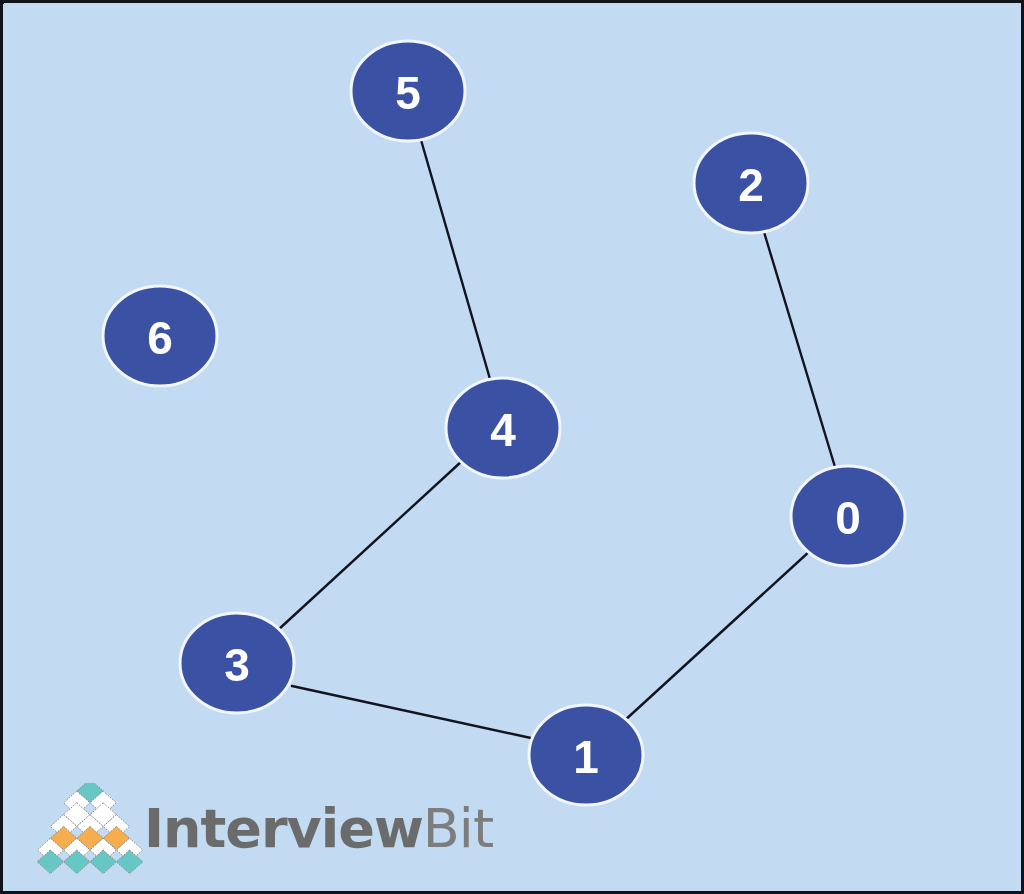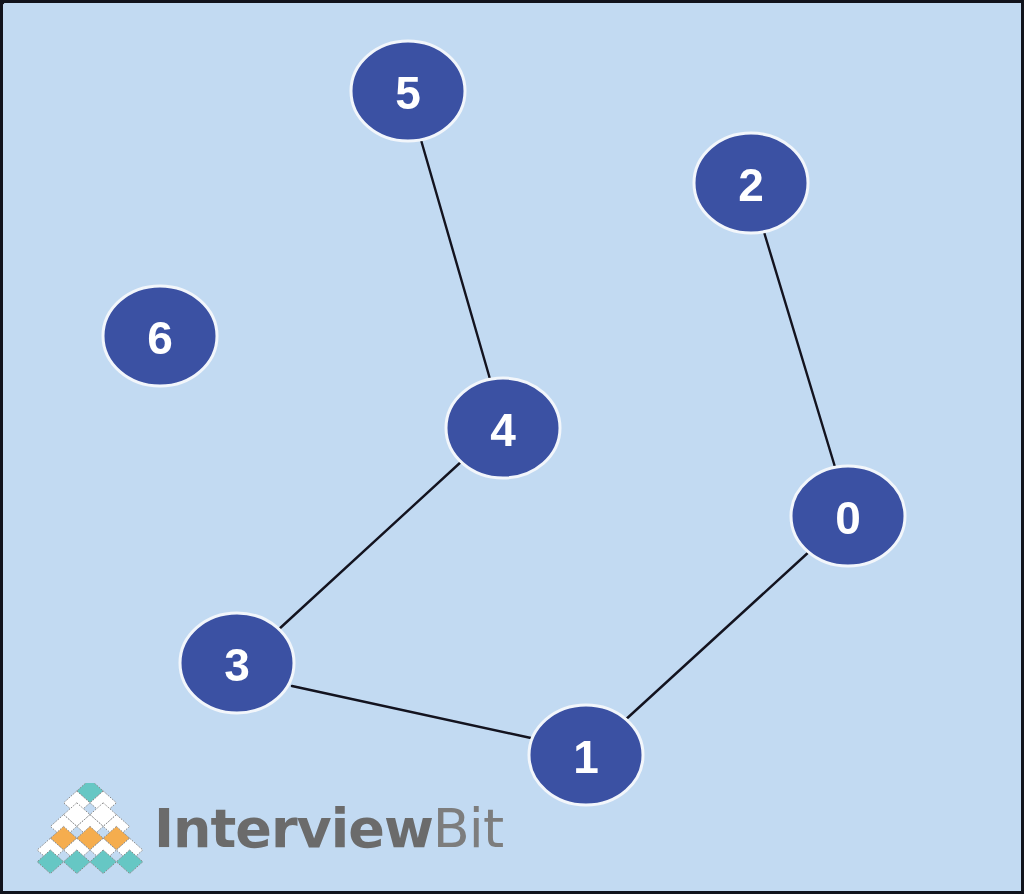--- a/index.html
+++ b/index.html
@@ -49,21 +49,20 @@
     paint-order: stroke;
   }
   
   #logo {
     position: absolute;
     left: 33px;
     top: 778px;
     height: 100px;
     display: flex;
     align-items: center;
-    gap: 10px;
   }
   #logo-mark {
     width: 108px;
     height: 96px;
     display: block;
   }
   #logo-text {
     font-family: "DejaVu Sans", sans-serif;
     font-size: 54px;
     line-height: 1;

